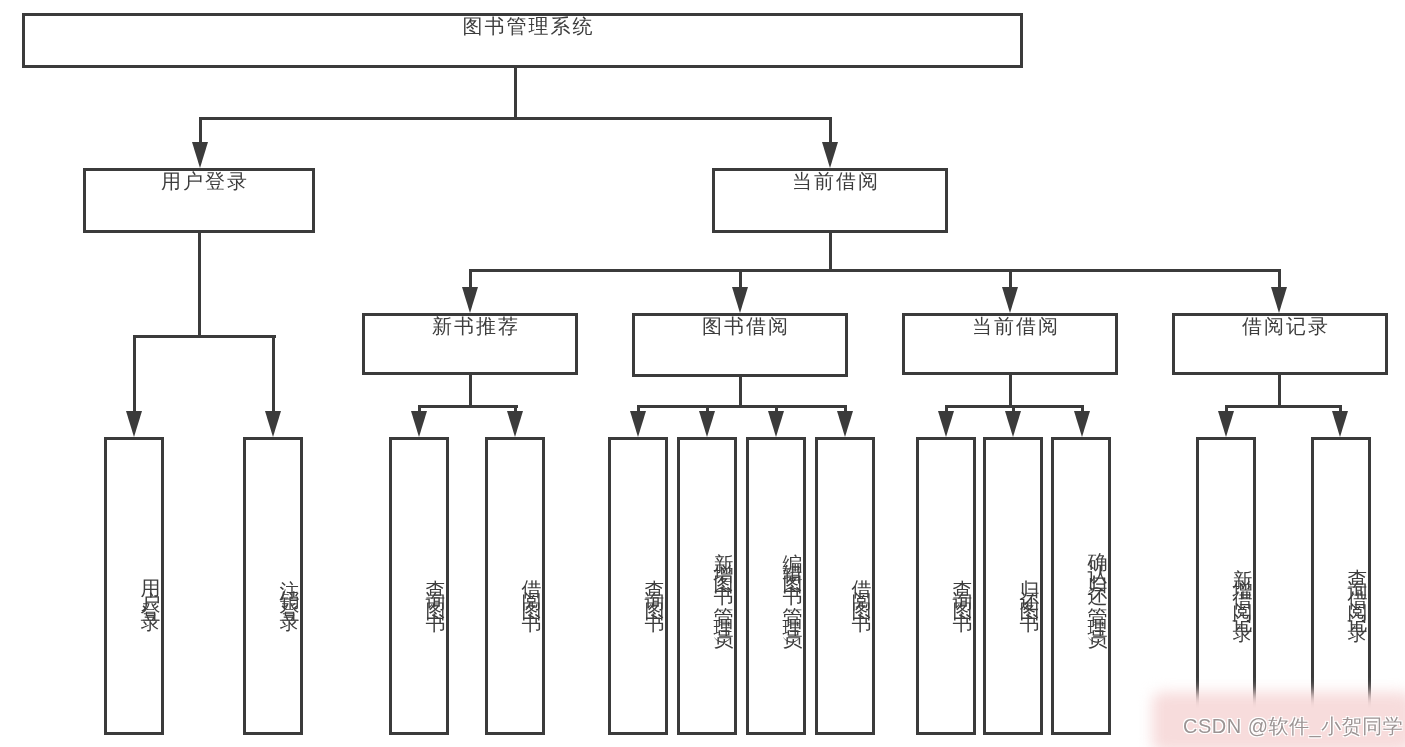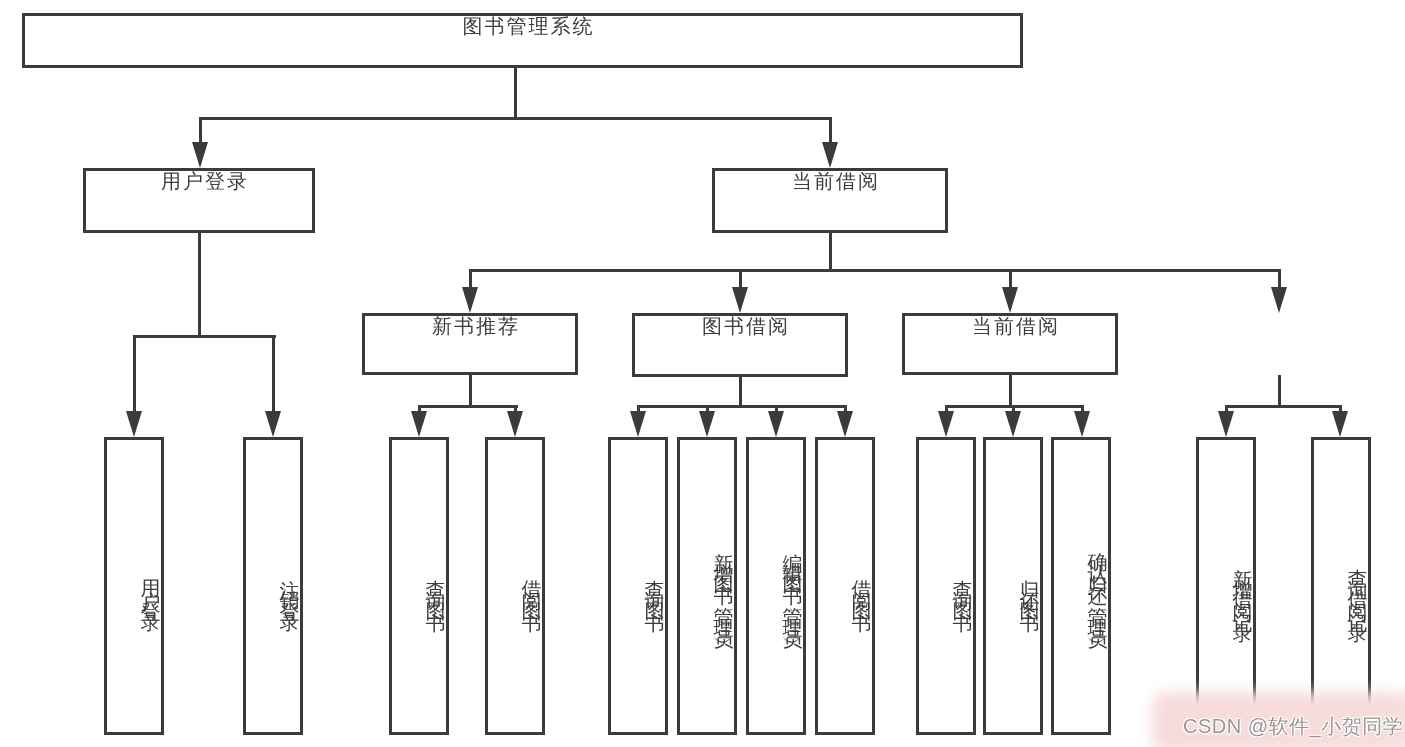--- a/index.html
+++ b/index.html
@@ -84,20 +84,23 @@
 
   <div class="box" style="left:362px; top:313px; width:216px; height:62px;">
     <span>新书推荐</span>
   </div>
   <div class="box" style="left:632px; top:313px; width:216px; height:64px;">
     <span>图书借阅</span>
   </div>
   <div class="box" style="left:902px; top:313px; width:216px; height:62px;">
     <span>当前借阅</span>
   </div>
+  <div class="box" style="left:1172px; top:313px; width:216px; height:62px;">
+    <span>借阅记录</span>
+  </div>
 
   <div class="v-line" style="left:469px; top:375px; height:32px;"></div>
   <div class="h-line" style="left:418px; top:405px; width:100px;"></div>
   <div class="v-line" style="left:418px; top:405px; height:8px;"></div>
   <div class="v-line" style="left:514px; top:405px; height:8px;"></div>
   <div class="arrowhead" style="left:411px; top:411px;"></div>
   <div class="arrowhead" style="left:507px; top:411px;"></div>
 
   <div class="v-line" style="left:739px; top:375px; height:32px;"></div>
   <div class="h-line" style="left:637px; top:405px; width:210px;"></div>

